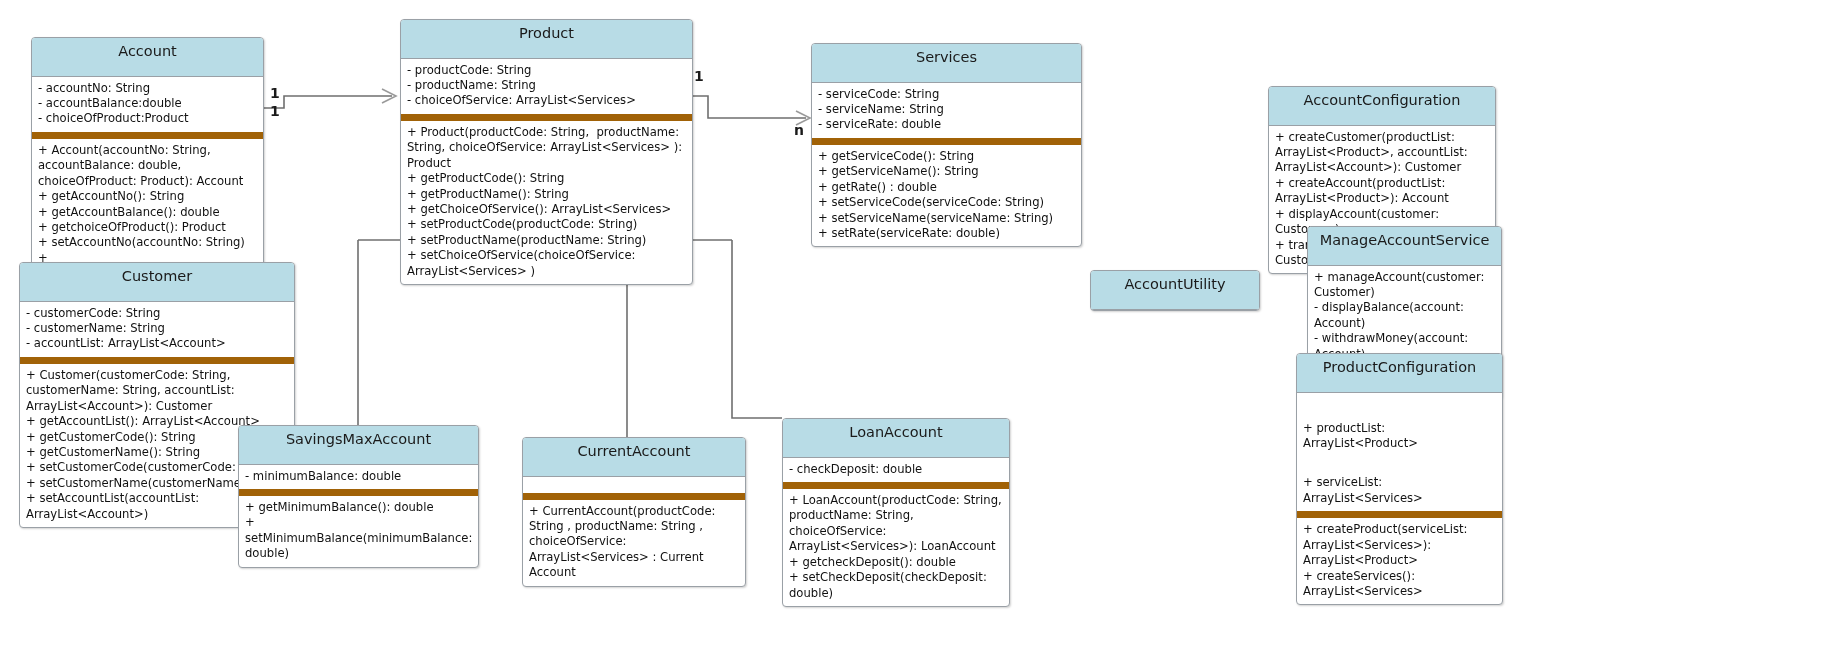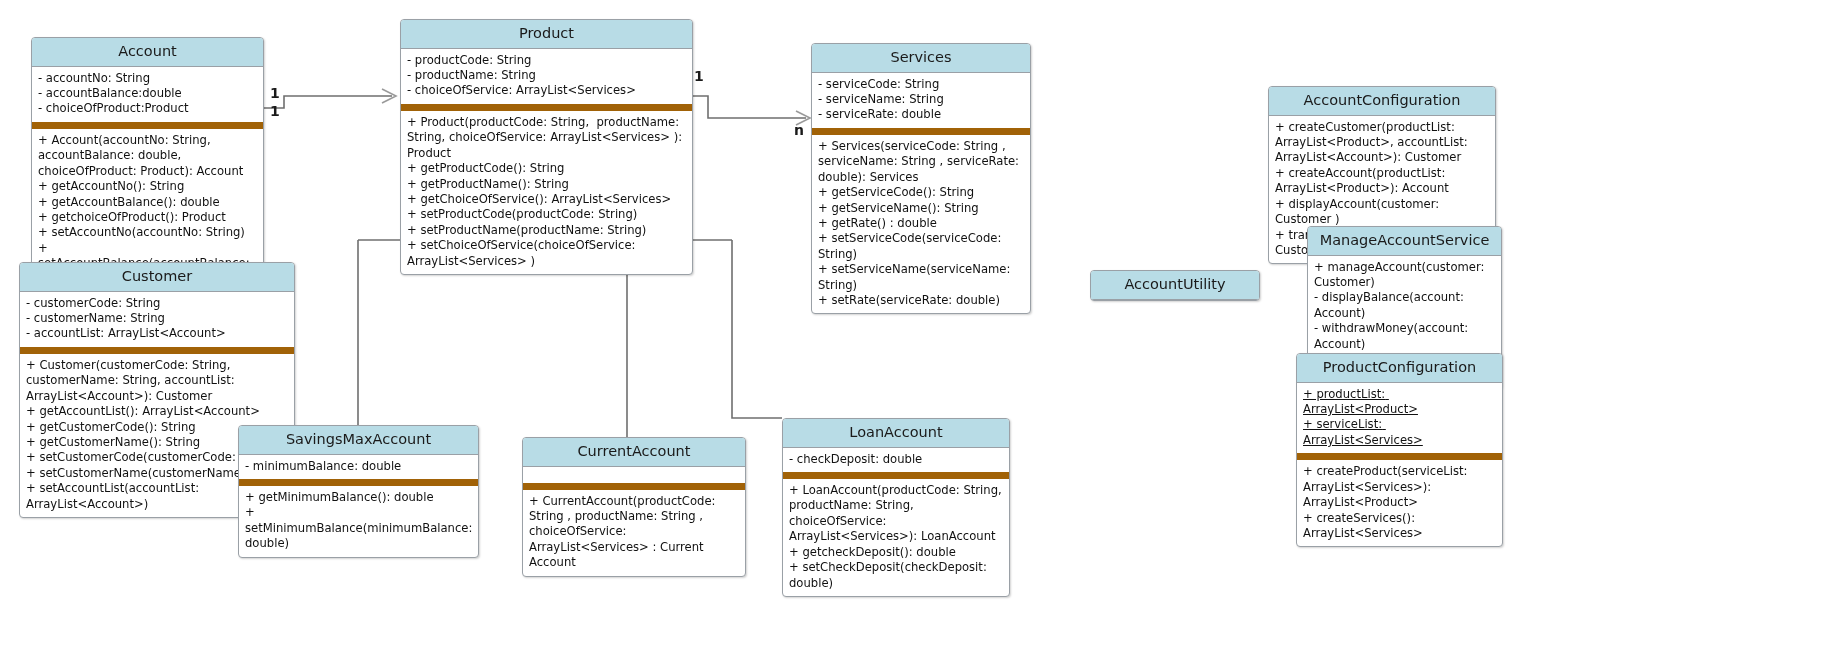--- a/index.html
+++ b/index.html
@@ -21,40 +21,40 @@
     border: 1px solid #9aa0a6;
     border-radius: 4px;
     box-shadow: 1px 1px 2px rgba(0,0,0,0.18);
     overflow: hidden;
   }
   .uml-title {
     background: #b8dce6;
     text-align: center;
     font-size: 14.5px;
     color: #1a1a1a;
-    padding: 5px 4px 6px 4px;
+    padding: 5px 4px 16px 4px;
     border-bottom: 1px solid #9aa0a6;
     line-height: 1.15;
     white-space: nowrap;
   }
   .uml-compartment {
     padding: 4px 5px 5px 6px;
     font-size: 11.6px;
     line-height: 1.33;
     color: #111111;
   }
   .uml-compartment + .uml-compartment {
     border-top: 7px solid #a16207;
   }
   .uml-line {
     white-space: pre-wrap;
     word-break: normal;
   }
   .uml-line.static {
-    text-decoration: underline;
+    margin-top: 24px;
   }
   .mult {
     position: absolute;
     font-size: 14px;
     font-weight: bold;
     color: #1a1a1a;
     font-family: "DejaVu Sans", "Liberation Sans", sans-serif;
   }
   svg.edges {
     position: absolute;
@@ -126,29 +126,28 @@
       <div class="uml-line">+ Product(productCode: String,  productName: String, choiceOfService: ArrayList&lt;Services&gt; ): Product</div>
       <div class="uml-line">+ getProductCode(): String</div>
       <div class="uml-line">+ getProductName(): String</div>
       <div class="uml-line">+ getChoiceOfService(): ArrayList&lt;Services&gt;</div>
       <div class="uml-line">+ setProductCode(productCode: String)</div>
       <div class="uml-line">+ setProductName(productName: String)</div>
       <div class="uml-line">+ setChoiceOfService(choiceOfService: ArrayList&lt;Services&gt; )</div>
     </div>
   </div>
 
-  <div class="uml-class" style="left:811px; top:43px; width:220px;">
+  <div class="uml-class" style="left:811px; top:43px; width:271px;">
     <div class="uml-title">Services</div>
     <div class="uml-compartment">
       <div class="uml-line">- serviceCode: String</div>
       <div class="uml-line">- serviceName: String</div>
       <div class="uml-line">- serviceRate: double</div>
     </div>
     <div class="uml-compartment">
-      <div class="uml-line">+ Services(serviceCode: String , serviceName: String , serviceRate: double): Services</div>
       <div class="uml-line">+ getServiceCode(): String</div>
       <div class="uml-line">+ getServiceName(): String</div>
       <div class="uml-line">+ getRate() : double</div>
       <div class="uml-line">+ setServiceCode(serviceCode: String)</div>
       <div class="uml-line">+ setServiceName(serviceName: String)</div>
       <div class="uml-line">+ setRate(serviceRate: double)</div>
     </div>
   </div>
 
   <div class="uml-class" style="left:19px; top:262px; width:276px;">

